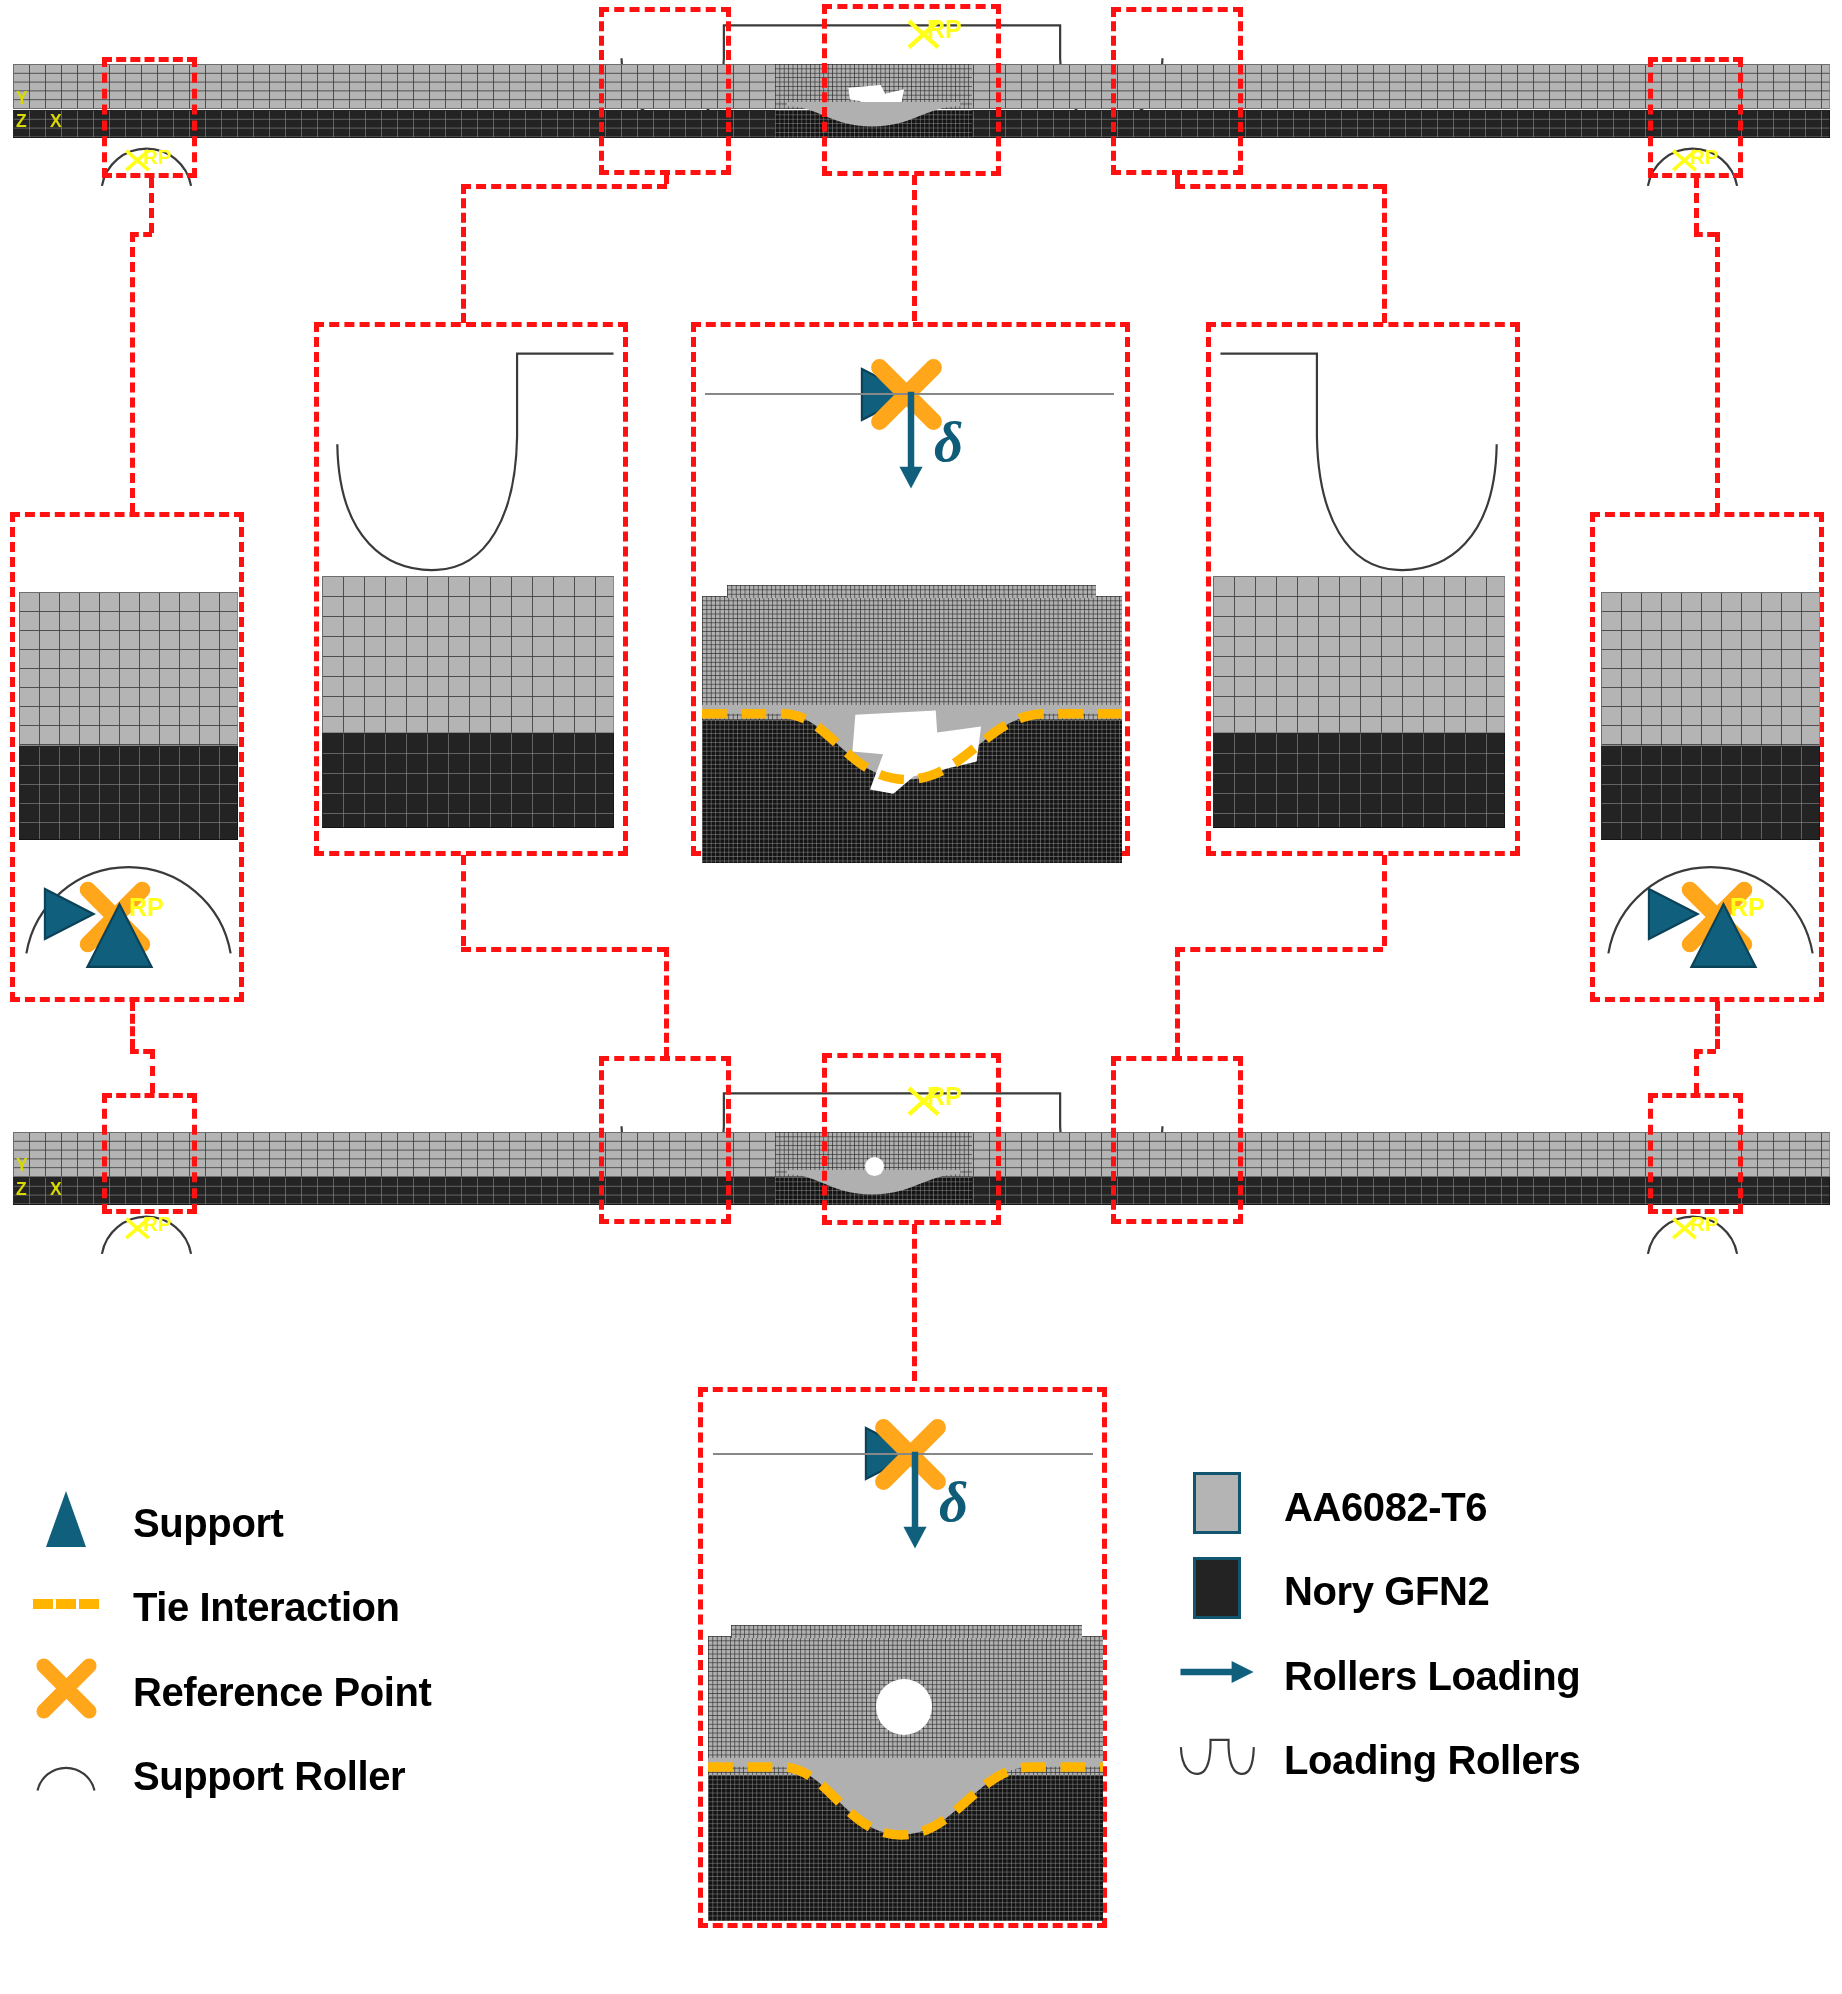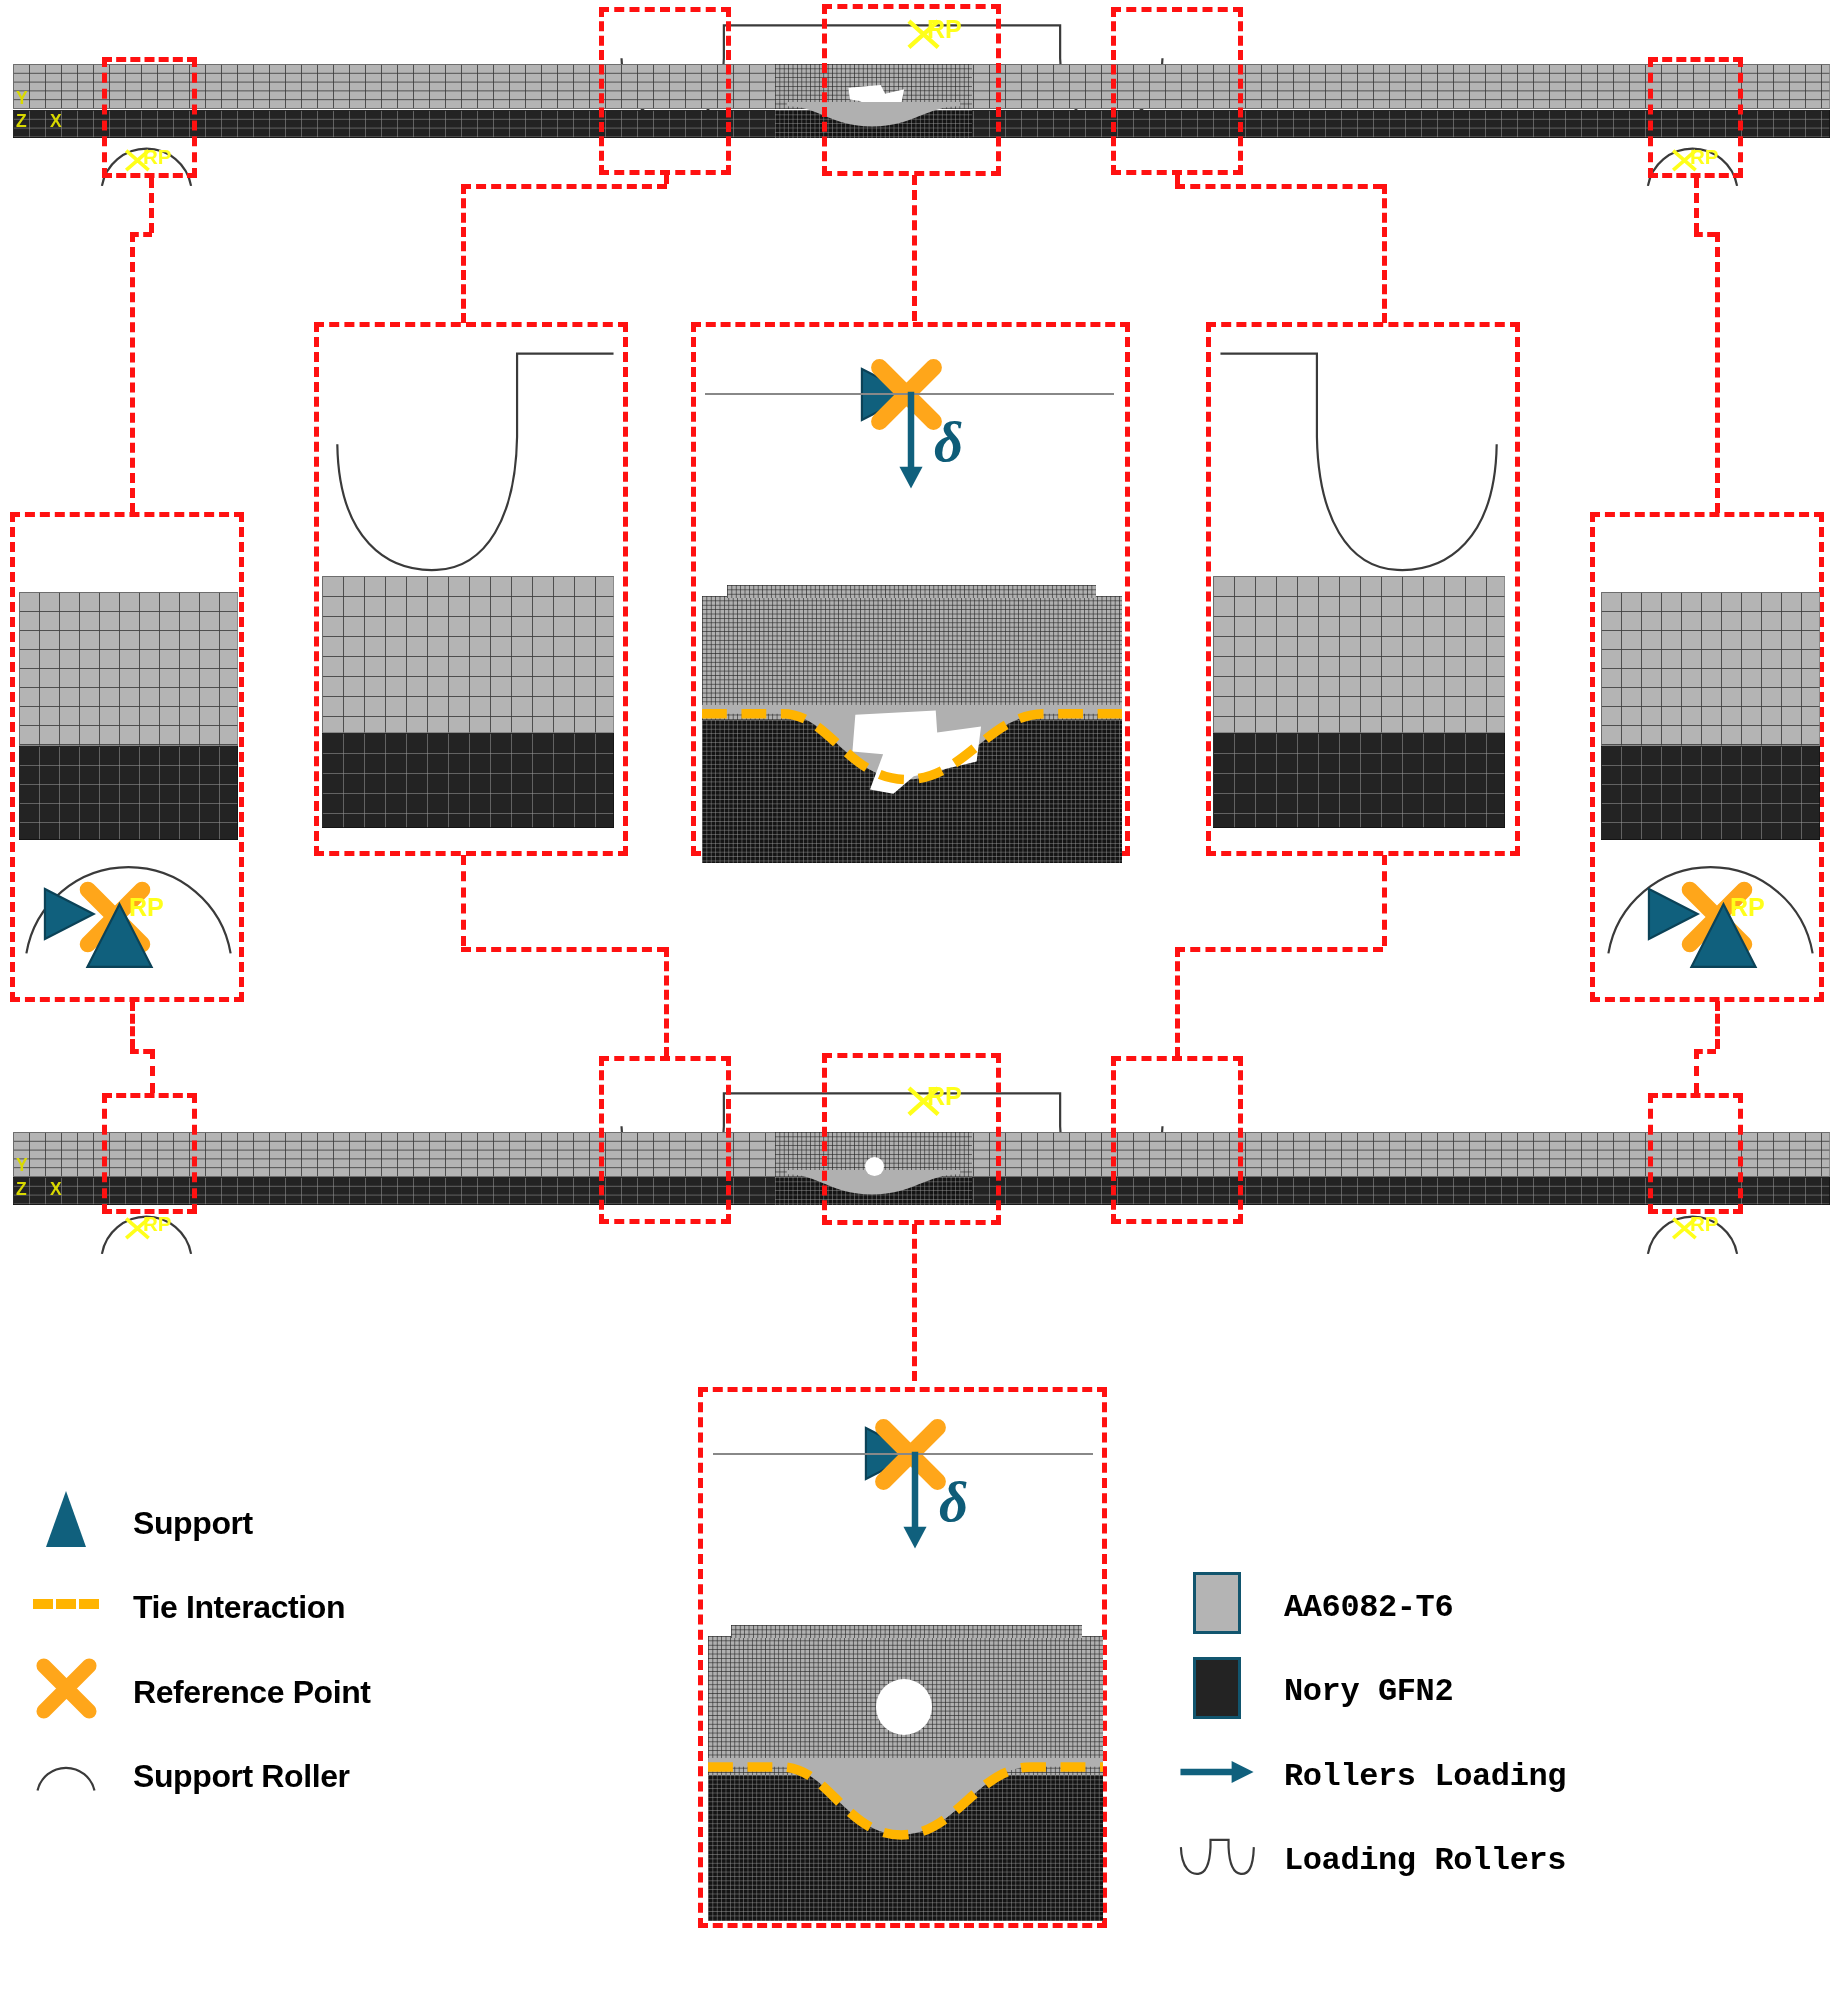--- a/index.html
+++ b/index.html
@@ -39,21 +39,21 @@
     background-size:4.4px 4.4px;
   }
 
   
   .rbox{border:5.1px dashed #ff1111;box-sizing:border-box;}
   .rline-h{height:0;border-top:5.1px dashed #ff1111;}
   .rline-v{width:0;border-left:5.1px dashed #ff1111;}
 
   
   .legend-row{display:flex;align-items:center;gap:34px;height:70px;}
-  .legend-label{font-size:32px;font-weight:bold;color:#000;letter-spacing:-0.4px;white-space:nowrap;margin-top:8px;}
+  .legend-label{font-size:40px;font-weight:bold;color:#000;letter-spacing:-0.4px;white-space:nowrap;margin-top:8px;}
   .sym{width:66px;display:flex;align-items:center;justify-content:center;}
 
   .sw-al{width:42px;height:56px;background:#b4b4b4;border:3.7px solid #11556e;}
   .sw-ny{width:42px;height:56px;background:#232323;border:3.7px solid #11556e;}
 
   .tri-support{width:0;height:0;border-left:20.5px solid transparent;border-right:20.5px solid transparent;border-bottom:56px solid #10607d;}
 
   .tie-dash{width:70px;height:0;border-top:10.2px dashed #ffb400;}
 
   
@@ -340,21 +340,21 @@
   <div class="legend-row">
     <div class="sym">
       <svg width="66" height="38" viewBox="0 0 90 52">
           <path class="stroke-thin" d="M6 50 A 40 40 0 0 1 84 50"></path>
         </svg>
     </div>
     <div class="legend-label">Support Roller</div>
   </div>
 </div>
 
-<div class="abs" style="left:1184px;top:1568px;font-family:Liberation Mono, monospace;">
+<div class="abs" style="left:1184px;top:1468px;">
 
   <div class="legend-row" style="margin-bottom:14.6px;">
     <div class="sym">
         <div class="sw-al"></div>
       </div>
     <div class="legend-label">AA6082-T6</div>
   </div>
 
   <div class="legend-row" style="margin-bottom:14.6px;">
     <div class="sym">

